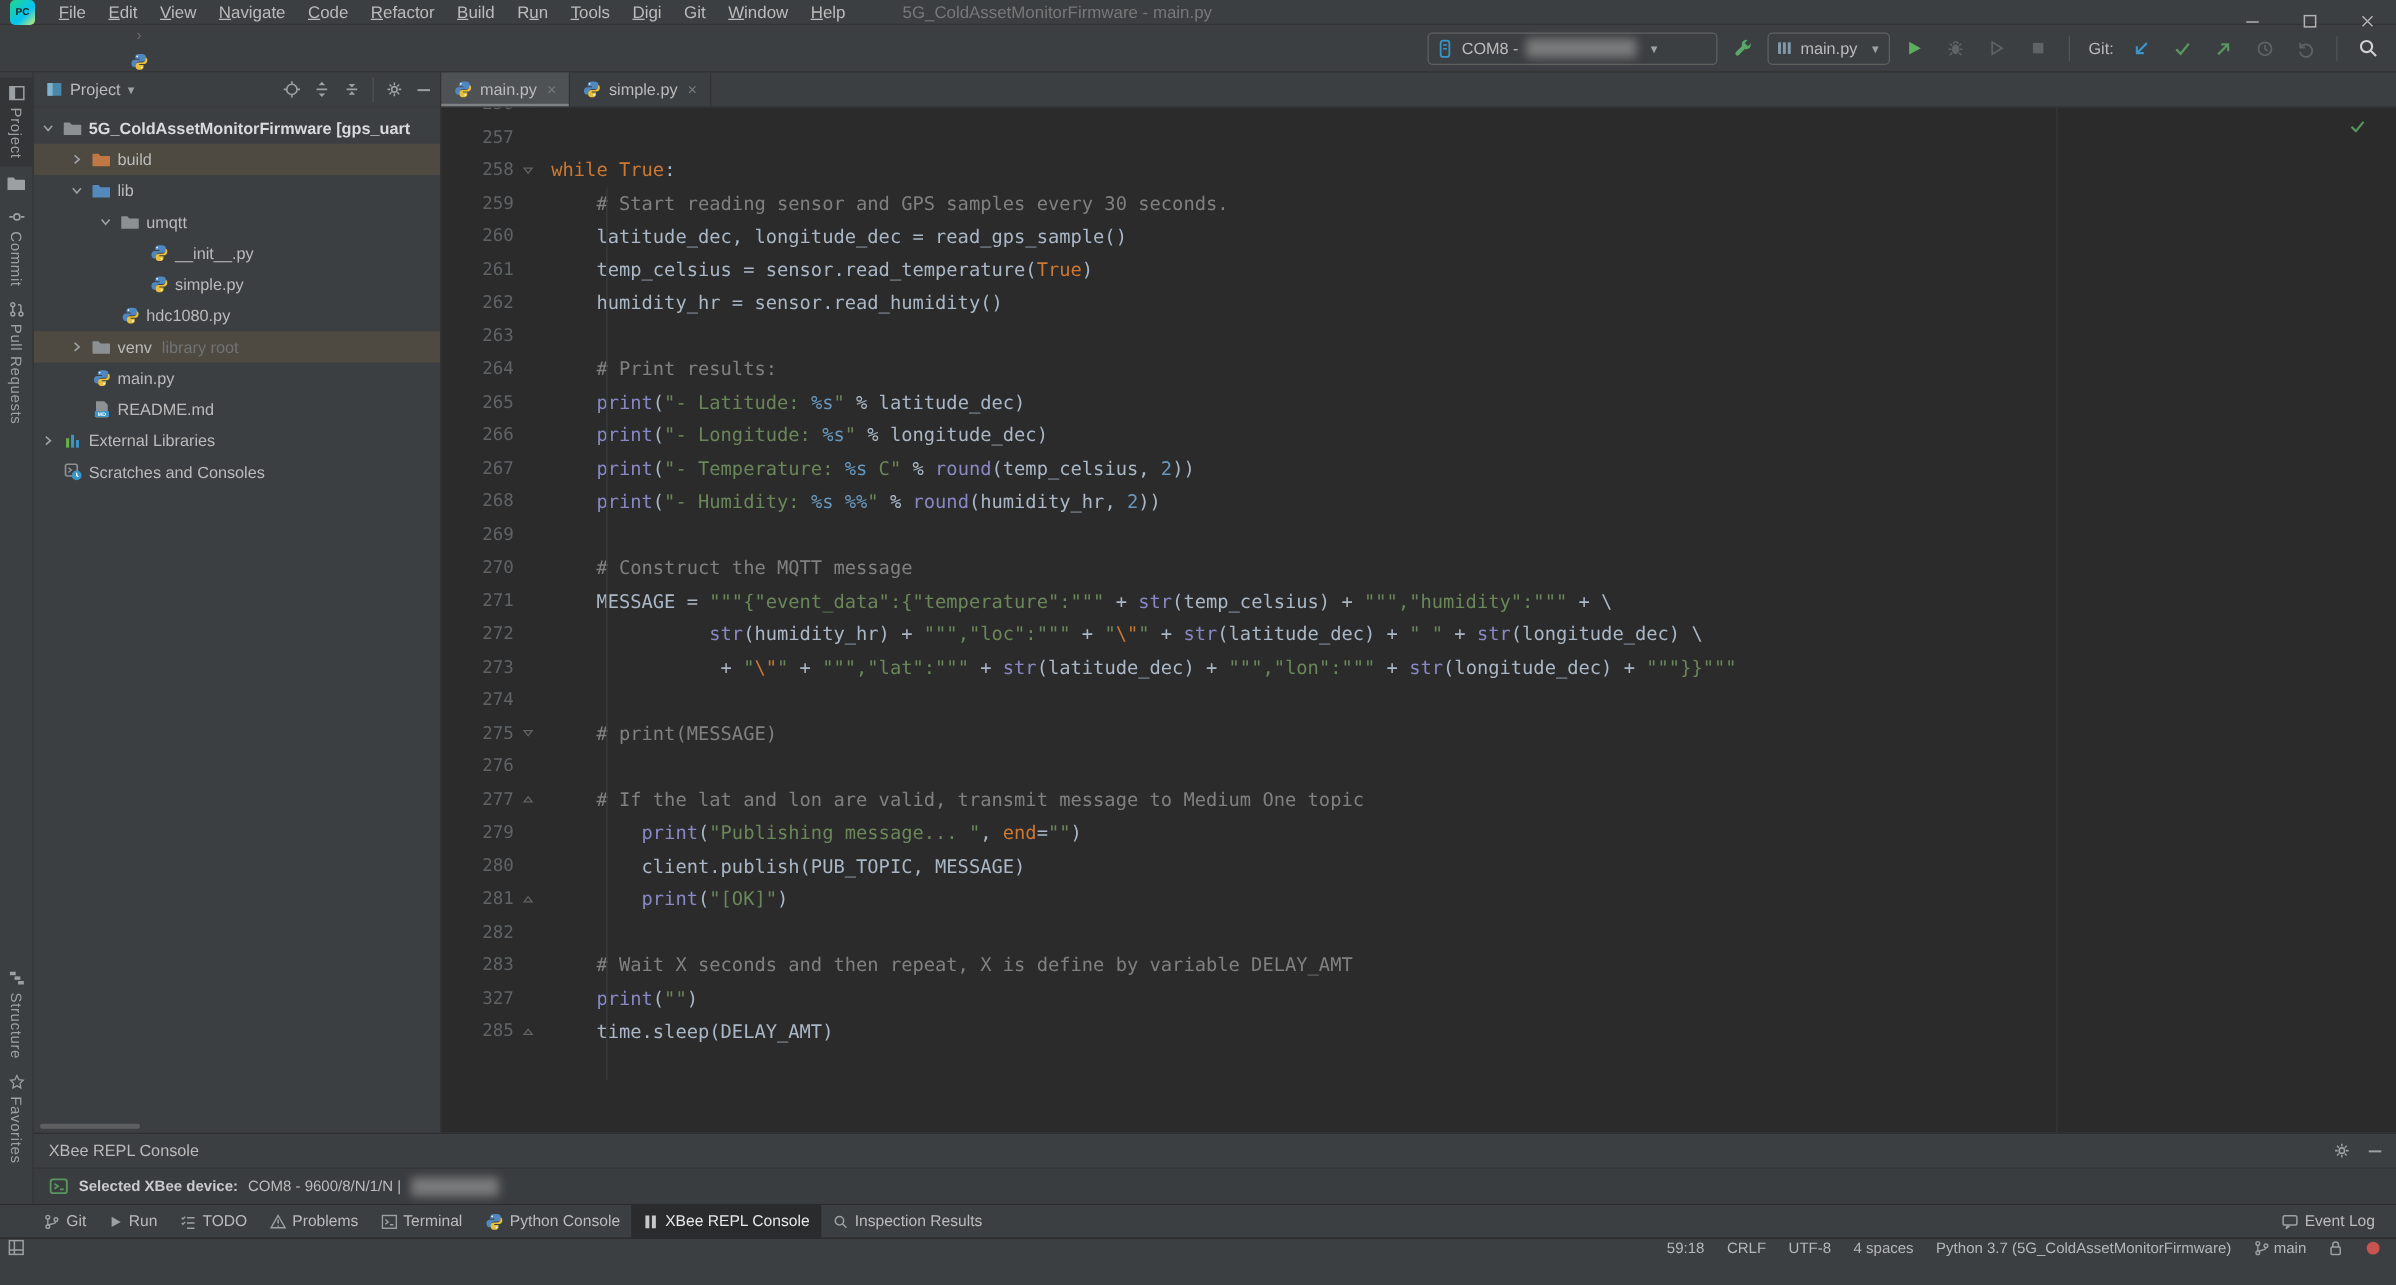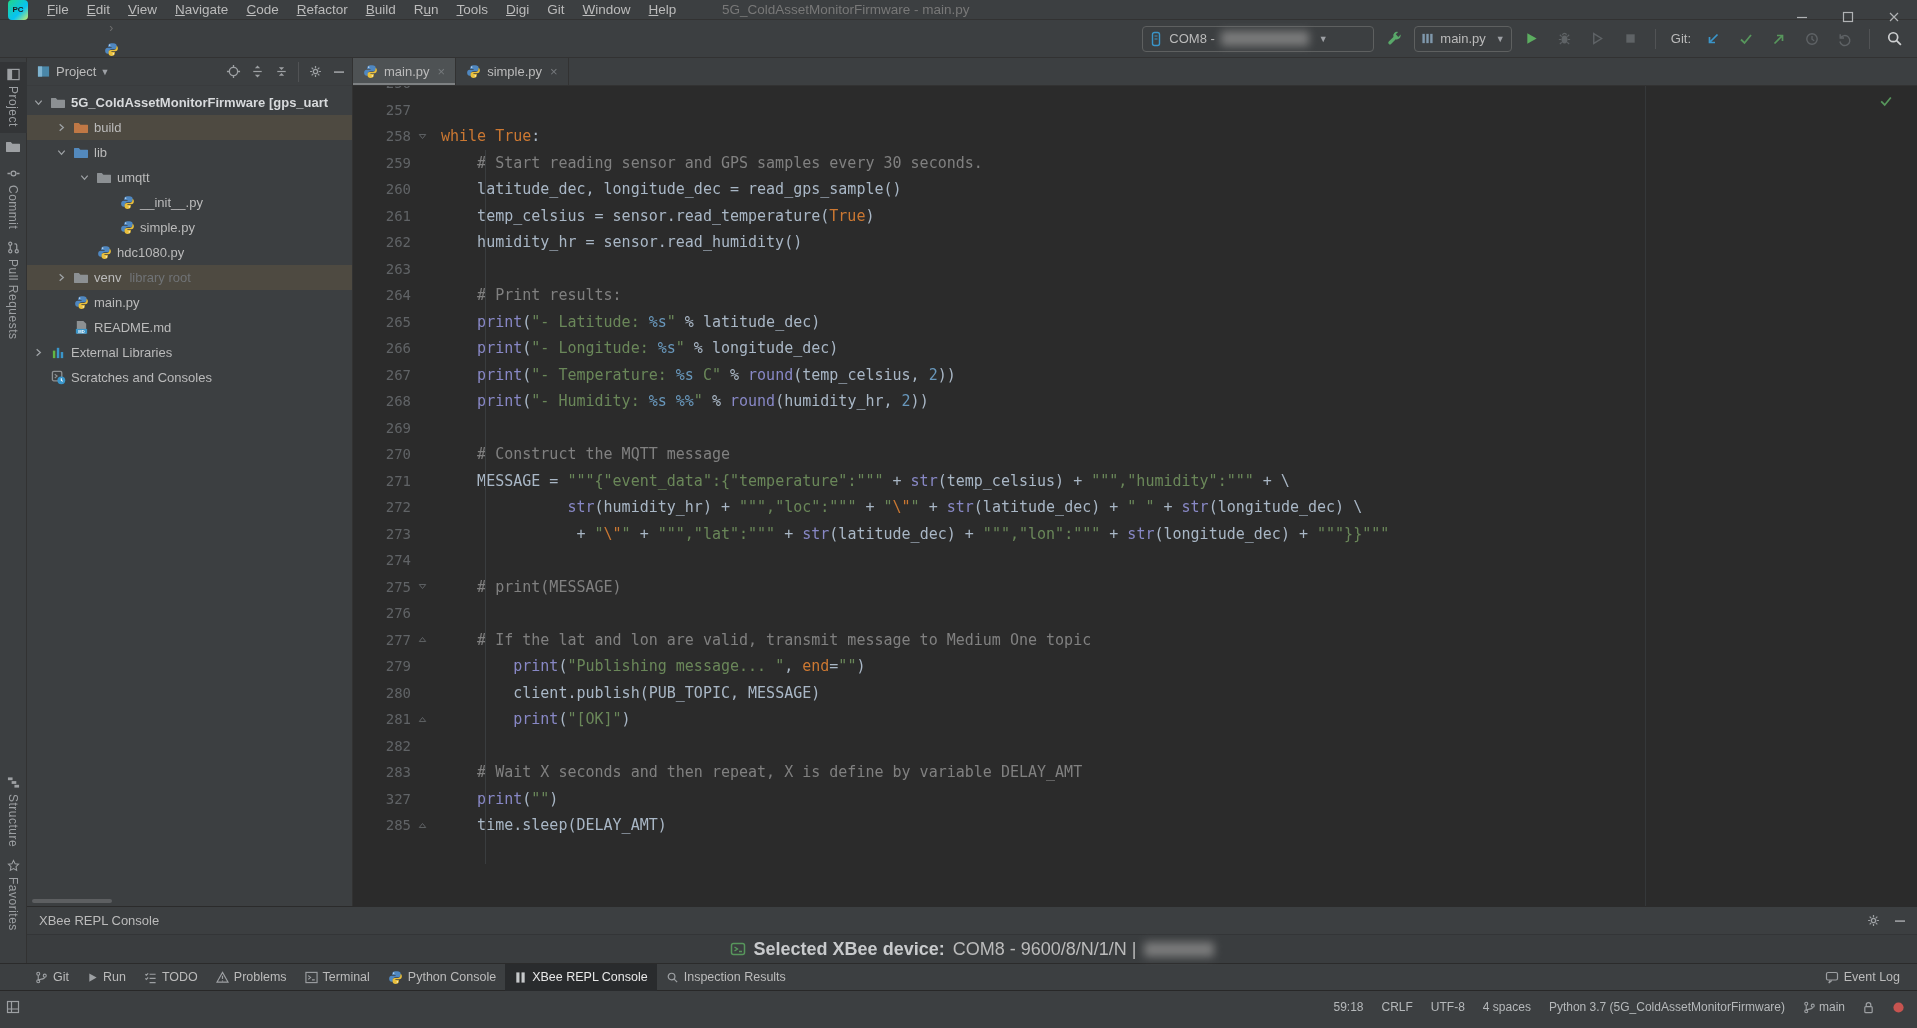--- a/index.html
+++ b/index.html
@@ -88,30 +88,30 @@
   .t-f { color:#6897bb; } .t-e { color:#cc7832; }
   .indent-guide { position:absolute; left:132px; top:64px; height:714px; width:1px; background:#3a3d3f; }
   .margin-guide { position:absolute; left:1292px; top:0; bottom:0; width:1px; background:#35383a; }
   .insp-ok { position:absolute; right:24px; top:8px; }
 
   
   .console-header { height:28px; background:#3c3f41; border-top:1px solid #2b2b2b;
                     display:flex; align-items:center; padding:0 10px 0 12px; font-size:13px; }
   .ch-icons { margin-left:auto; display:flex; gap:12px; align-items:center; }
   .device-row { height:29px; background:#3a3d3f; border-top:1px solid #333537;
-                display:flex; align-items:center; gap:8px; padding:0 12px; font-size:18px;justify-content:center; }
+                display:flex; align-items:center; gap:8px; padding:0 12px; font-size:12px; }
   .device-label { font-weight:bold; color:#c8cacc; }
   .device-value { color:#bbbbbb; }
   .toolwindow-bar { height:27px; background:#3c3f41; border-top:1px solid #2b2b2b;
                     display:flex; align-items:center; padding:0 8px 0 26px; font-size:12.5px; }
   .tw-item { display:flex; align-items:center; gap:5px; padding:0 9px; height:27px; color:#bbbbbb; }
   .tw-item.active { background:#292b2d; color:#e8e8e8; }
   .tw-right { margin-left:auto; display:flex; }
   .statusbar { height:24px; background:#3c3f41; border-top:1px solid #282828;
-               display:flex; align-items:flex-end; padding:0 12px 0 6px; font-size:12px; color:#b5b8ba; }
+               display:flex; align-items:flex-start; padding:0 12px 0 6px; font-size:12px; color:#b5b8ba; }
   .sb-right { margin-left:auto; display:flex; align-items:center; gap:18px; }
   .sb-item { white-space:nowrap; }
   .sb-branch { display:flex; align-items:center; gap:3px; }
 </style>
 </head>
 <body>
 
 <div class="titlebar">
   <div class="logo">PC</div>
   <div class="menubar">

